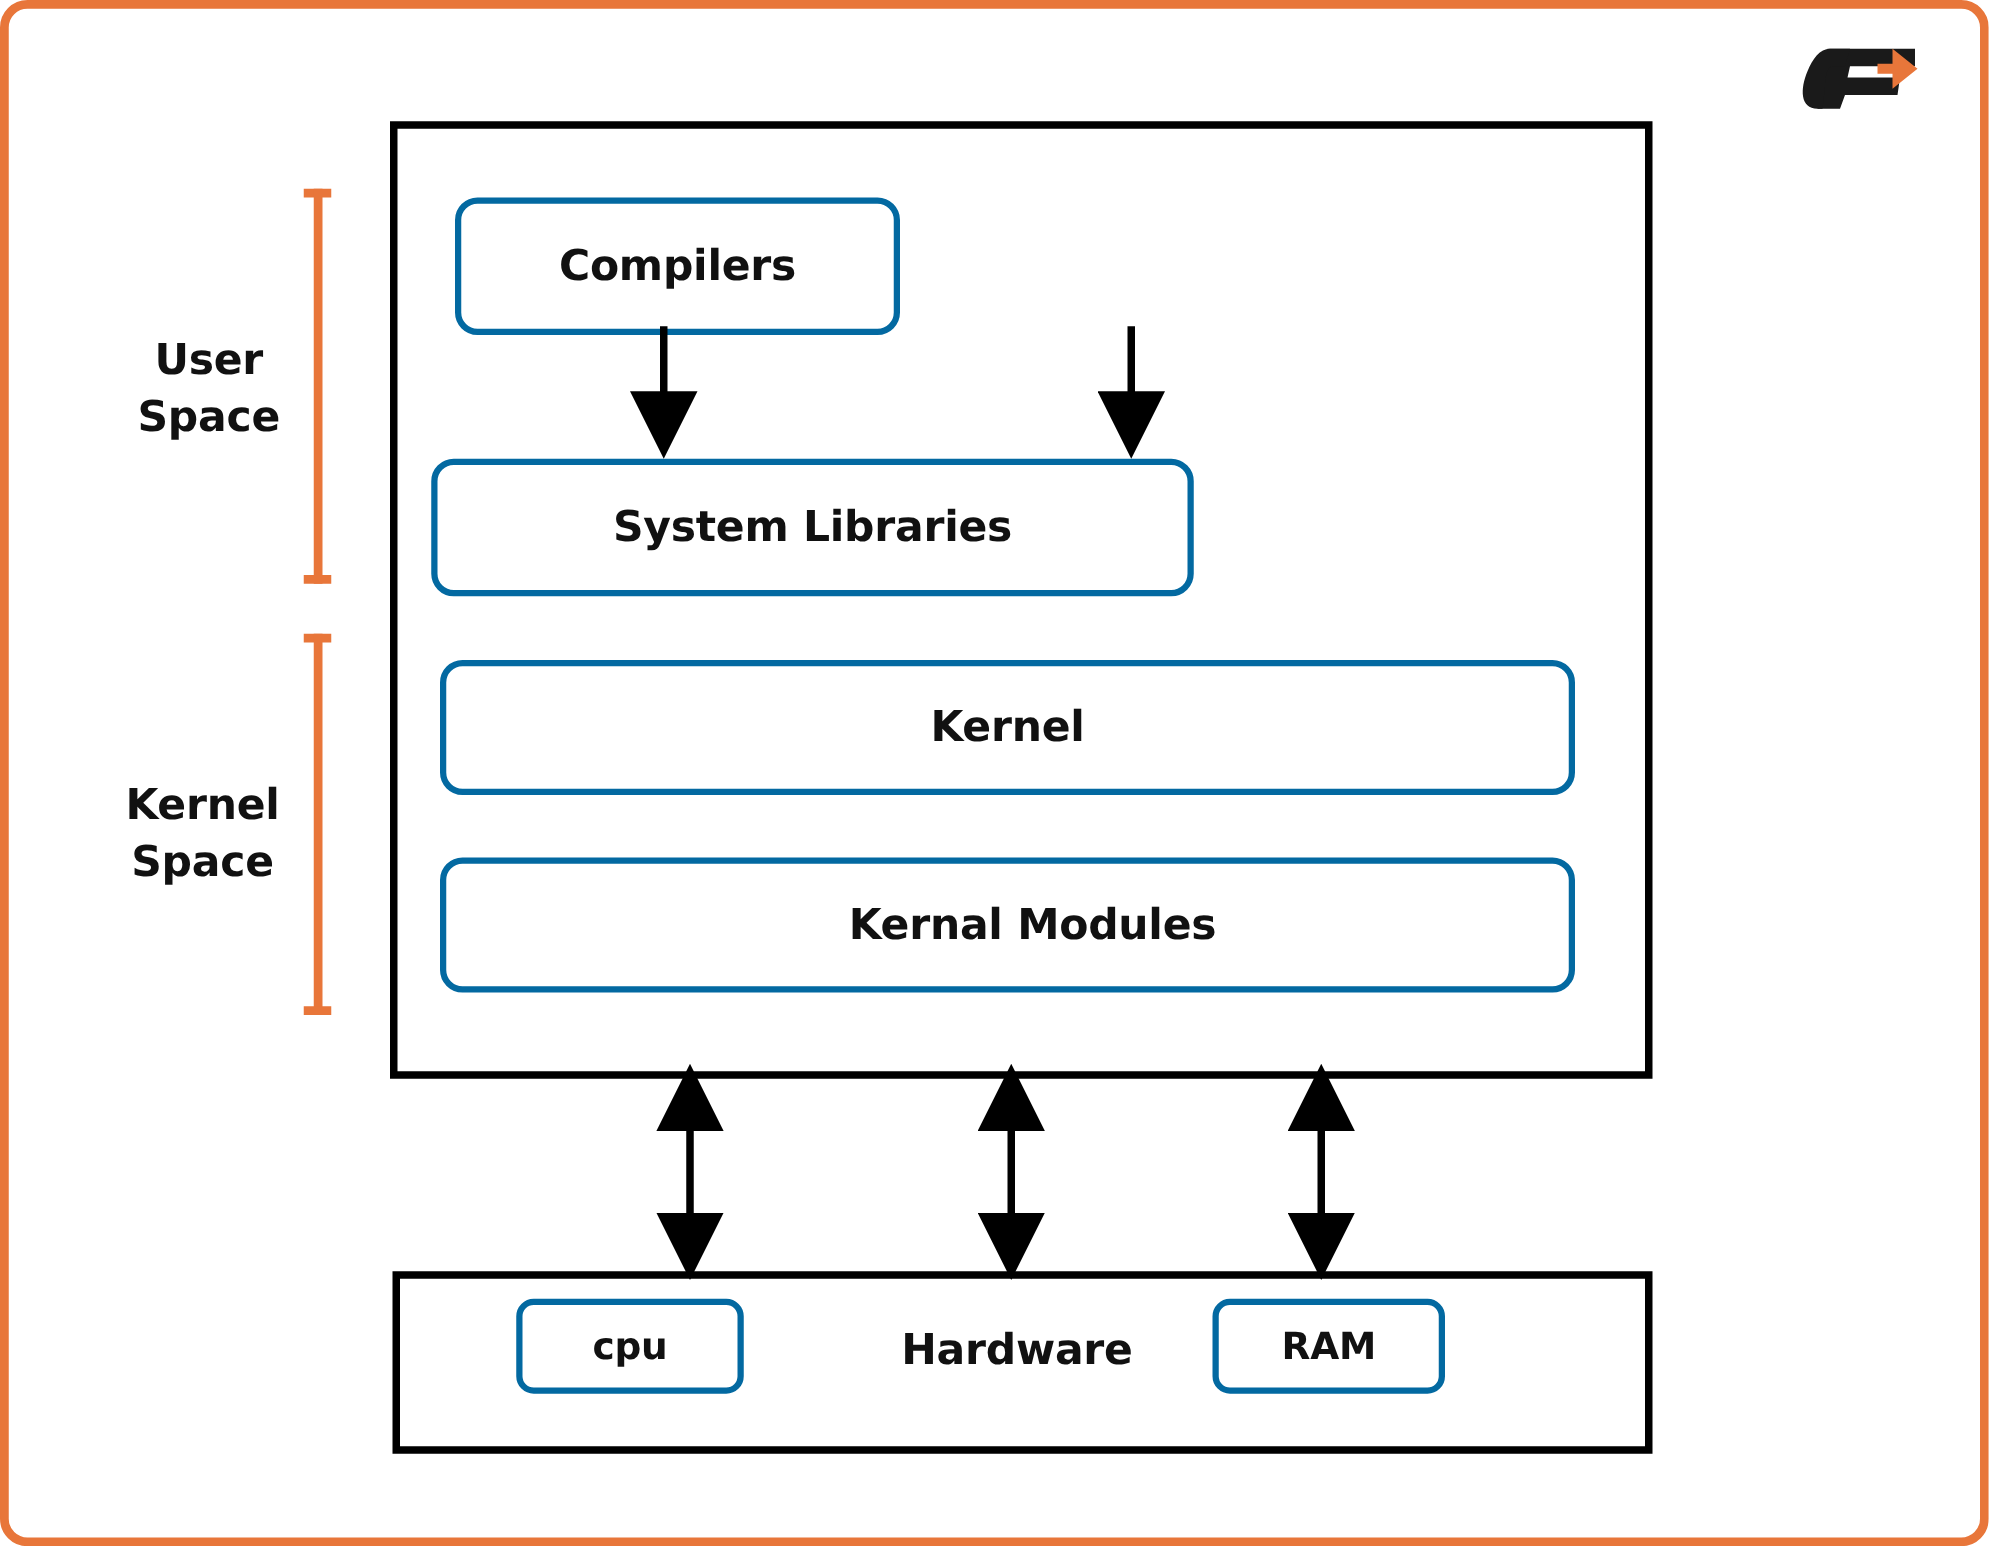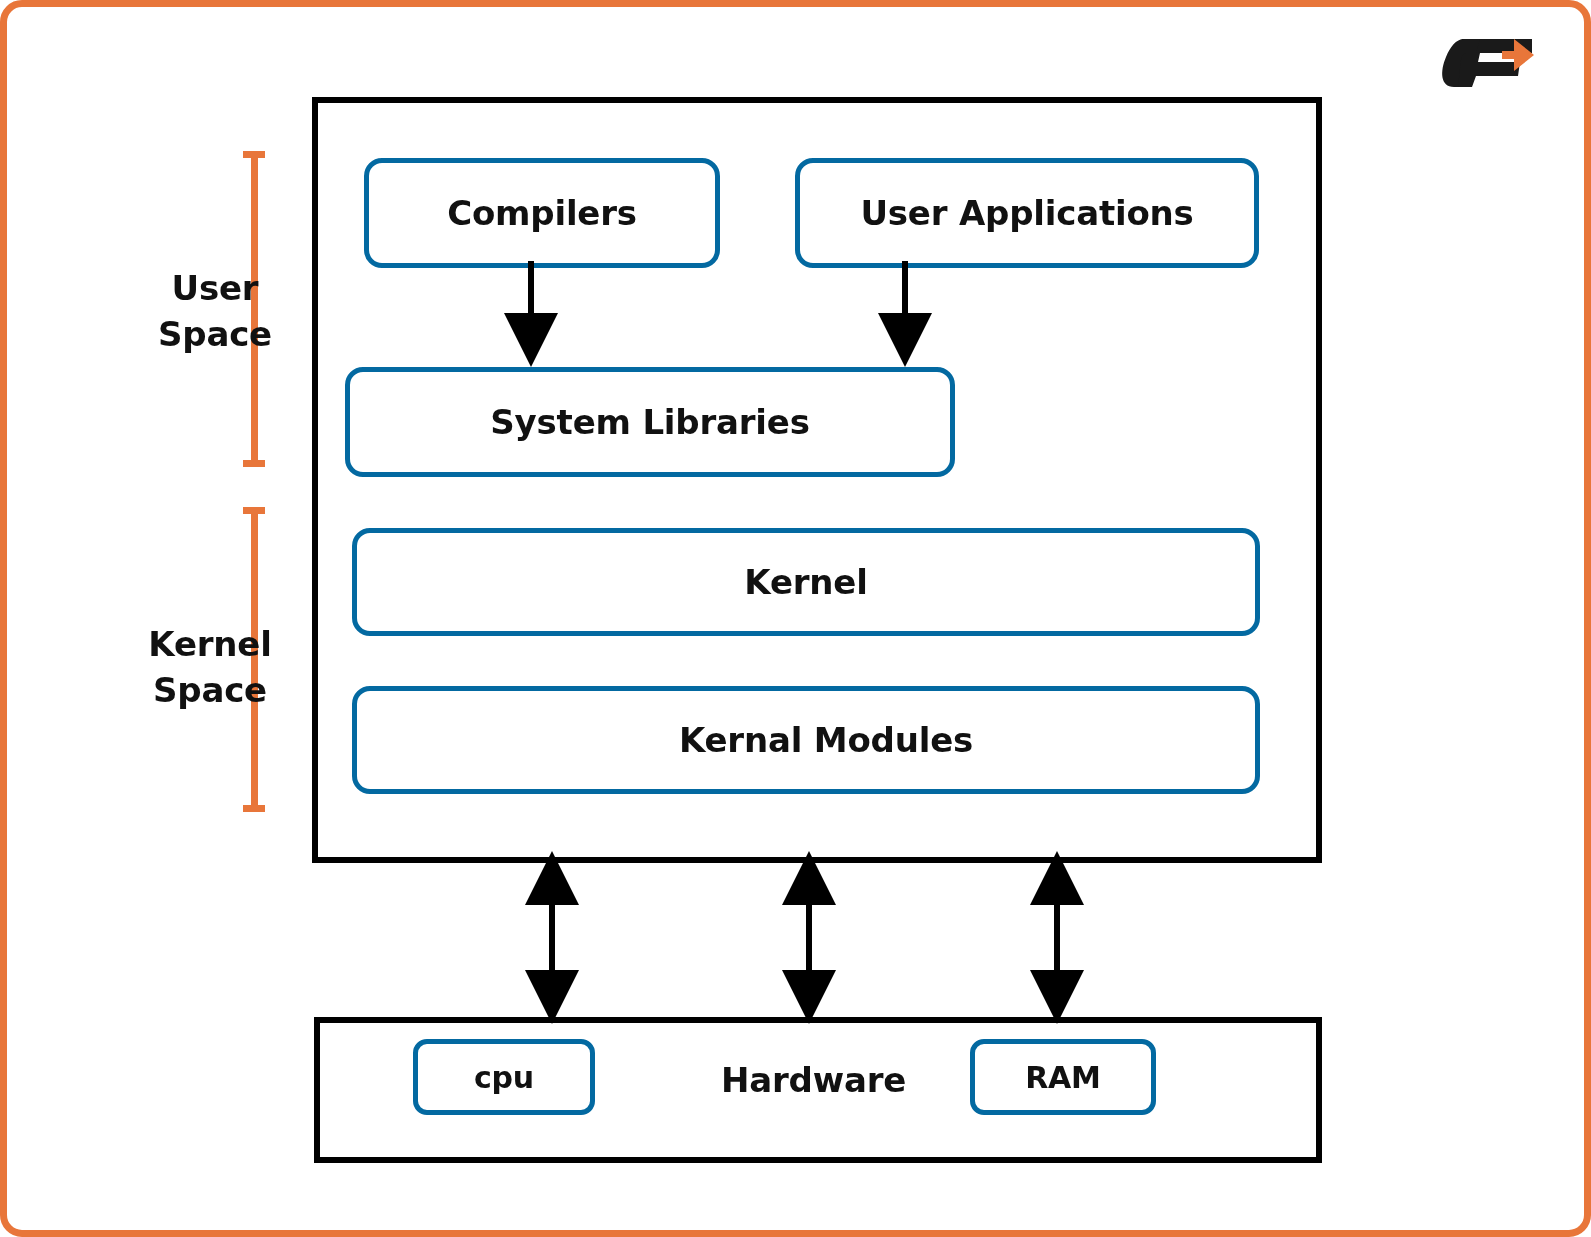--- a/index.html
+++ b/index.html
@@ -30,21 +30,20 @@
 
   
   .space-label {
     position: absolute;
     text-align: center;
     font-weight: 700;
     font-size: 34px;
     line-height: 1.36;
     color: #111111;
     letter-spacing: -0.2px;
-    margin-left: 48px;
   }
 
   
   .bracket {
     position: absolute;
     width: 22px;
   }
   .bracket .stem {
     position: absolute;
     left: 8px;
@@ -151,23 +150,20 @@
     <div>Kernel</div>
     <div>Space</div>
   </div>
 
   <div class="black-box" style="left:305px; top:90px; width:1010px; height:766px;"></div>
 
   <div class="obox" style="left:357px; top:151px; width:356px; height:110px;">
     <span>Compilers</span>
   </div>
 
-  <div class="obox" style="left:788px; top:151px; width:464px; height:110px;">
-    <span>User Applications</span>
-  </div>
 
 
   <div class="obox" style="left:338px; top:360px; width:610px; height:110px;">
     <span>System Libraries</span>
   </div>
 
   <div class="obox" style="left:345px; top:521px; width:908px; height:108px;">
     <span>Kernel</span>
   </div>
 

